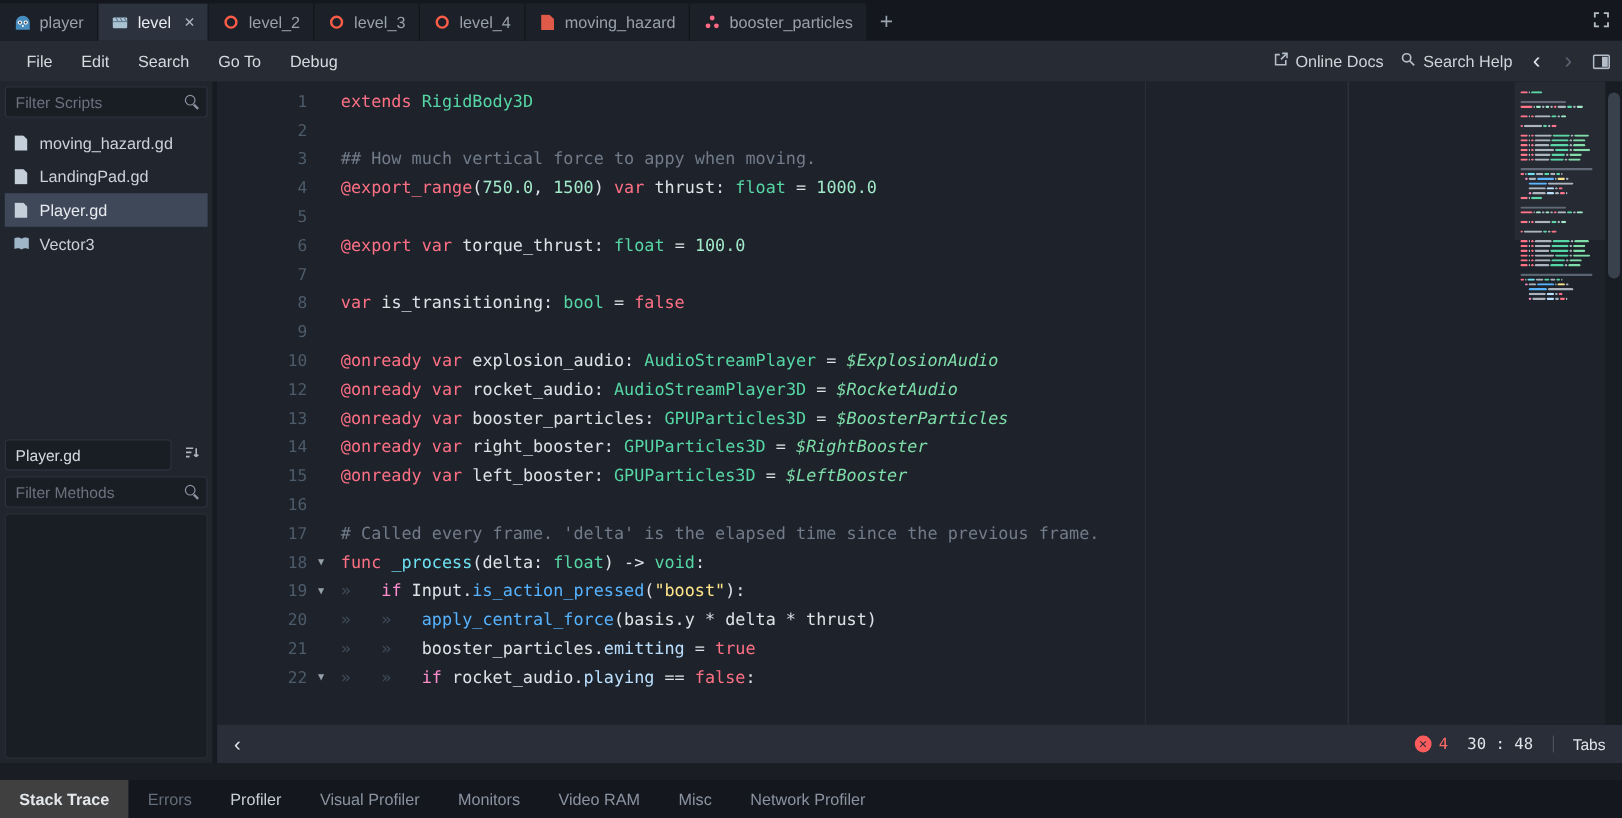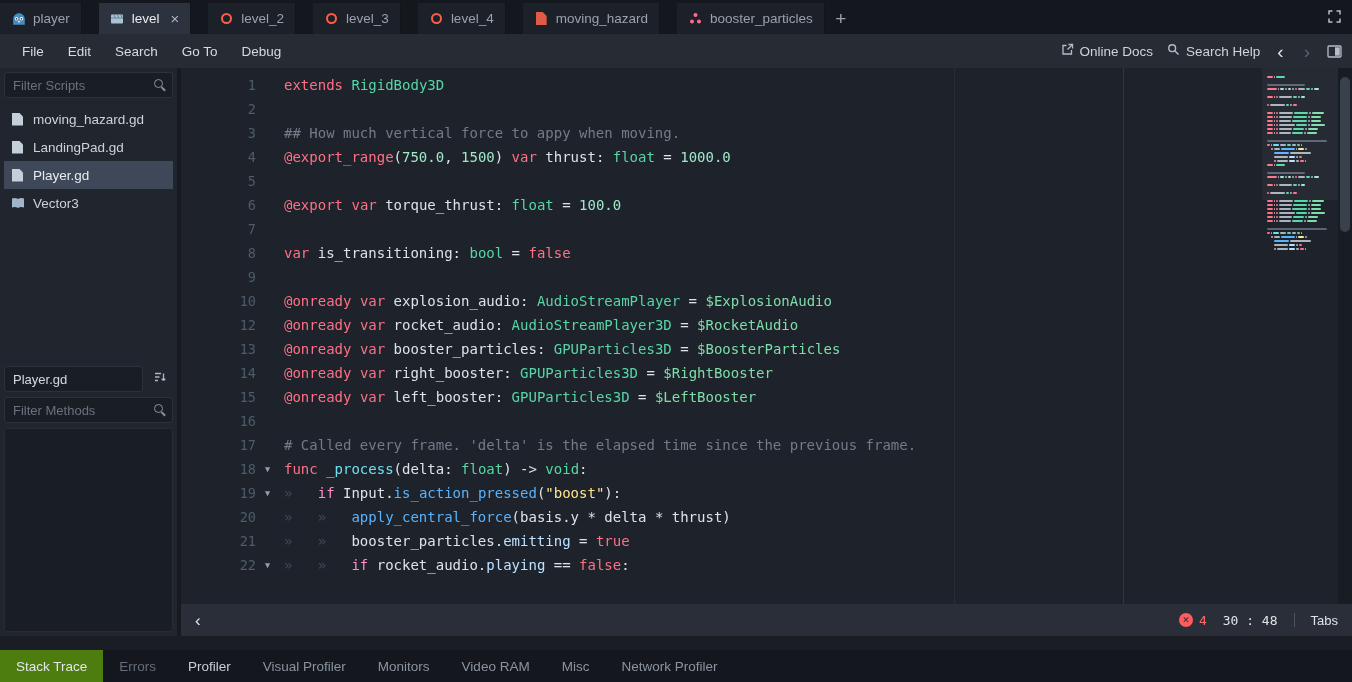--- a/index.html
+++ b/index.html
@@ -53,21 +53,21 @@
   .code-area{flex:1;position:relative;padding-top:5px;overflow:hidden;font-family:"DejaVu Sans Mono","Liberation Mono",monospace;font-size:14px;line-height:24px;}
   .guide{position:absolute;top:0;bottom:0;width:1px;}
   .guide-80{left:773px;background:rgba(255,255,255,0.05);}
   .guide-100{left:942px;background:rgba(255,255,255,0.09);}
   .line{display:flex;height:24px;}
   .ln{width:75px;flex:0 0 auto;text-align:right;color:#4d5b6a;font-size:13.5px;}
   .fold{width:28px;flex:0 0 auto;color:#95a0ab;font-size:8.5px;display:flex;align-items:center;padding-left:9px;box-sizing:border-box;}
   .code{white-space:pre;margin:0;font-family:inherit;font-size:inherit;line-height:inherit;}
   .tok-pl{color:#dde2e9;} .tok-kw{color:#ff7085;} .tok-ctrl{color:#ff8ccc;} .tok-ann{color:#ff7085;}
   .tok-type{color:#56d6a4;} .tok-num{color:#a1e8c9;} .tok-str{color:#ffe48a;} .tok-fn{color:#57b3ff;}
-  .tok-fndef{color:#6ce0f0;} .tok-mem{color:#bce0ff;} .tok-np{color:#7edda8;} .tok-cm{color:#717b89;} .tok-tab{color:#3f4a58;}
+  .tok-fndef{color:#6ce0f0;} .tok-mem{color:#bce0ff;} .tok-np{color:#7edda8;font-style:italic;} .tok-cm{color:#717b89;} .tok-tab{color:#3f4a58;}
 
   .minimap{width:76px;flex:0 0 auto;padding-top:8px;position:relative;background:#1e232b;overflow:hidden;}
   .mm-view{position:absolute;left:0;right:0;top:0;height:132px;background:rgba(255,255,255,0.04);}
   .mm-row{height:2px;margin:0 2px 2px 5px;display:flex;overflow:hidden;}
   .mm-seg{height:2px;border-radius:1px;margin-right:1px;flex:0 0 auto;}
   .vscroll{width:14px;flex:0 0 auto;background:#181c23;position:relative;}
   .vscroll .thumb{position:absolute;left:2px;right:2px;top:9px;height:155px;background:#39414d;border-radius:5px;}
 
   
   .status-bar{height:32px;flex:0 0 auto;background:#292e38;display:flex;align-items:center;padding:0 14px;gap:10px;}
@@ -78,31 +78,31 @@
   .err-icon{width:14px;height:14px;border-radius:50%;background:#ff5d5d;color:#292e38;font-size:9px;font-weight:bold;display:flex;align-items:center;justify-content:center;line-height:1;}
   .err-count{color:#ff6b66;font-size:13px;font-family:"DejaVu Sans Mono",monospace;}
   .cursor-pos{color:#dfe3e8;font-size:13px;font-family:"DejaVu Sans Mono",monospace;}
   .vsep{width:1px;height:14px;background:#4b5360;}
   .indent-label{color:#dfe3e8;font-size:13px;}
 
   
   .bottom-gap{height:14px;flex:0 0 auto;background:#1a1e24;}
   .bottom-tabbar{height:32px;flex:0 0 auto;background:#14181e;display:flex;align-items:stretch;}
   .bottom-tab{padding:0 16px;display:flex;align-items:center;color:#8b93a0;font-size:13.5px;}
-  .bottom-tab.active{background:#4d7c0f;color:#e3e6ea;}
+  .bottom-tab.active{background:#404040;color:#e3e6ea;font-weight:bold;}
   .bottom-tab.dim{color:#646d79;}
   .bottom-tab.bright{color:#c9cfd7;}
 </style>
 </head>
 <body>
 
 <div class="app">
 
   <div class="scene-tabbar">
-    <div id="scene-tabs" style="display:flex;align-items:stretch;gap:17px;">
+    <div id="scene-tabs" style="display:flex;align-items:stretch;">
         <div class="scene-tab">
           <span class="icon">
             <svg width="14" height="14" viewBox="0 0 14 14">
               <path fill="#478cbf" d="M7 1.2C3.8 1.2 1.2 3.8 1.2 7v5.8h11.6V7c0-3.2-2.6-5.8-5.8-5.8z"></path>
               <circle cx="4.6" cy="6.8" r="1.8" fill="#fff"></circle>
               <circle cx="9.4" cy="6.8" r="1.8" fill="#fff"></circle>
               <circle cx="4.6" cy="6.8" r="0.9" fill="#414042"></circle>
               <circle cx="9.4" cy="6.8" r="0.9" fill="#414042"></circle>
               <rect x="6.3" y="8.8" width="1.4" height="1.7" fill="#fff"></rect>
             </svg>

